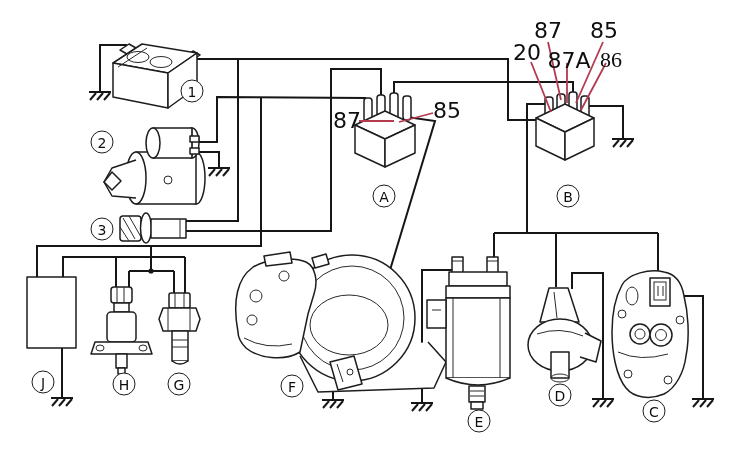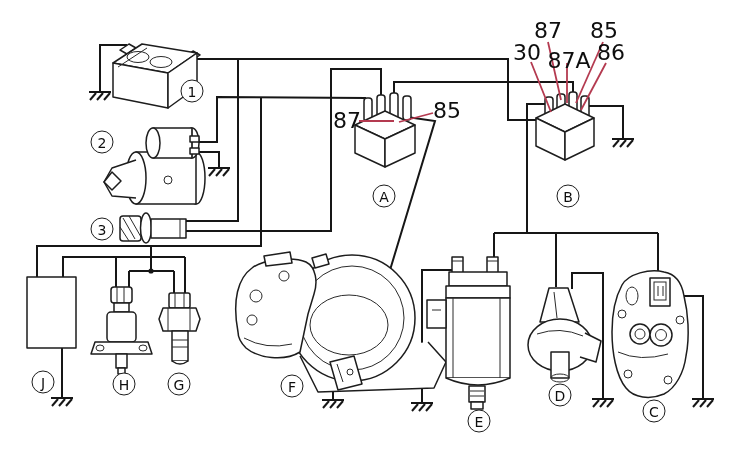--- a/index.html
+++ b/index.html
@@ -246,23 +246,23 @@
     <path class="leader" d="M567,63 L567,103"></path>
     <path class="leader" d="M606,63 L581,110"></path>
   </g>
 </svg>
 
   <div class="lbl tlabel" style="left:347px;top:120px;">87</div>
   <div class="lbl tlabel" style="left:447px;top:110px;">85</div>
 
   <div class="lbl tlabel" style="left:548px;top:30px;">87</div>
   <div class="lbl tlabel" style="left:604px;top:30px;">85</div>
-  <div class="lbl tlabel" style="left:527px;top:52px;">30</div>
+  <div class="lbl tlabel" style="left:527px;top:52px;">20</div>
   <div class="lbl tlabel" style="left:569px;top:60px;">87A</div>
-  <div class="lbl tlabel" style="left:611px;top:52px;">86</div>
+  <div class="lbl tlabel" style="left:611px;top:60px;font-family:Liberation Serif, serif;">86</div>
 
   <div class="lbl clabel" style="left:192px;top:91px;">1</div>
   <div class="lbl clabel" style="left:102px;top:142px;">2</div>
   <div class="lbl clabel" style="left:102px;top:229px;">3</div>
   <div class="lbl clabel" style="left:384px;top:196px;">A</div>
   <div class="lbl clabel" style="left:568px;top:196px;">B</div>
   <div class="lbl clabel" style="left:654px;top:411px;">C</div>
   <div class="lbl clabel" style="left:560px;top:395px;">D</div>
   <div class="lbl clabel" style="left:479px;top:421px;">E</div>
   <div class="lbl clabel" style="left:292px;top:386px;">F</div>

